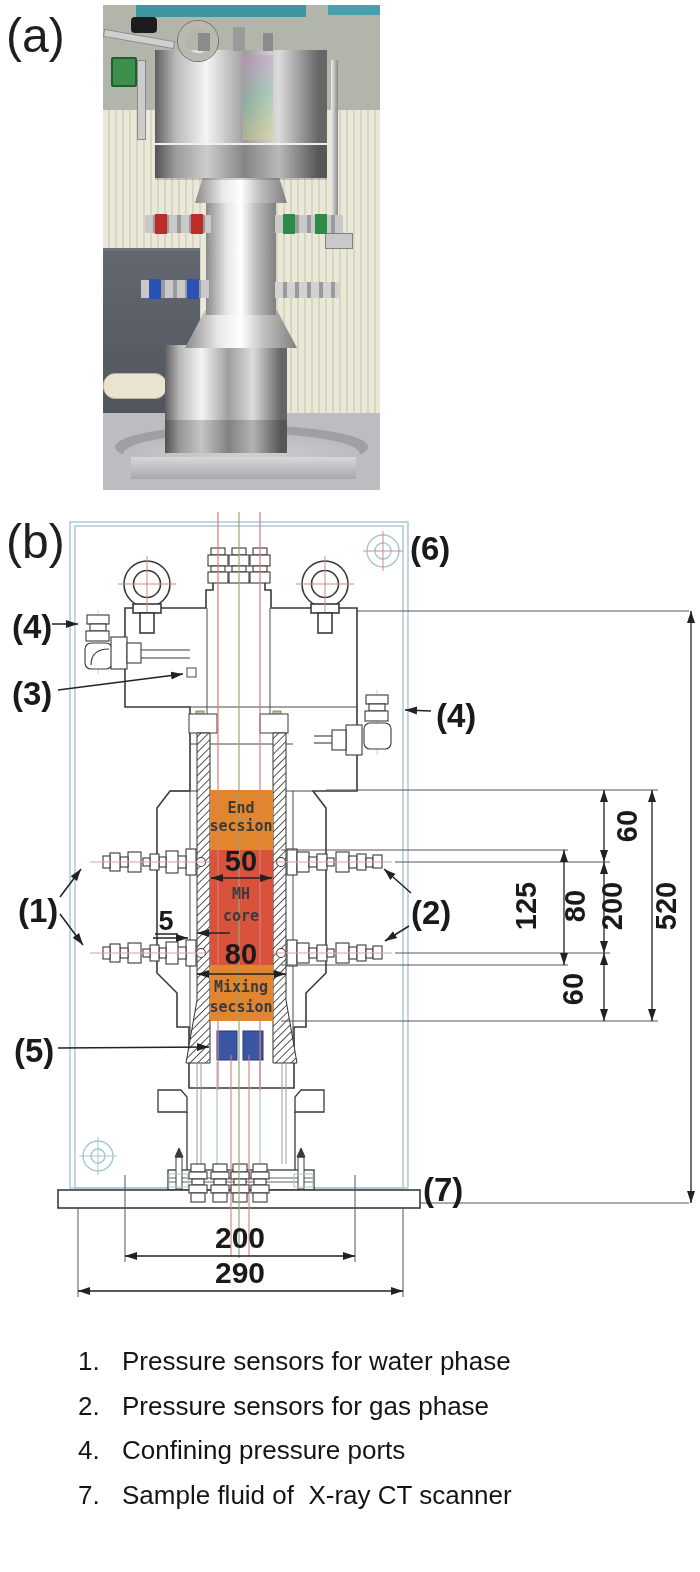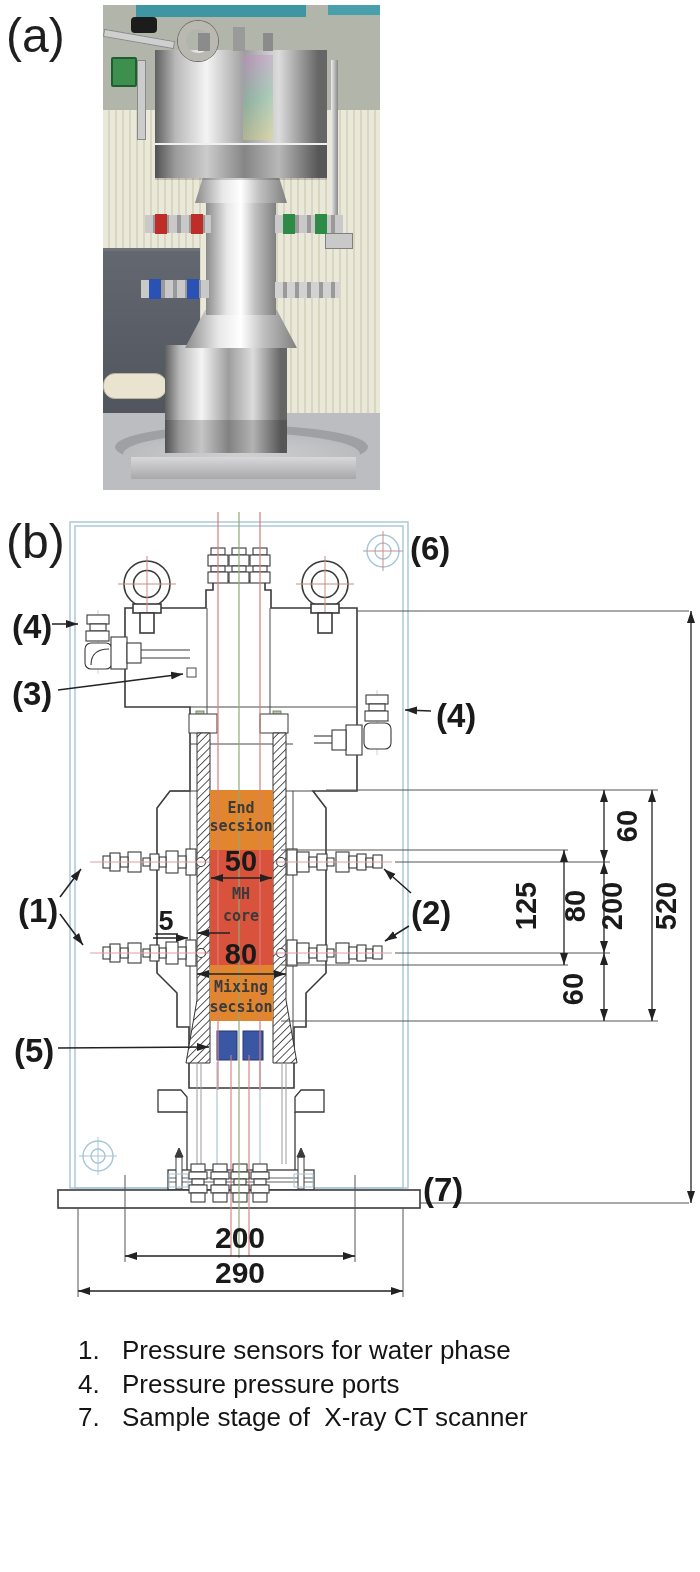--- a/index.html
+++ b/index.html
@@ -9,21 +9,21 @@
   .panel-label.a{left:6px;top:8px;}
   .panel-label.b{left:6px;top:514px;}
   .photo{position:absolute;left:103px;top:5px;width:277px;height:485px;overflow:hidden;background:#b4b7ab;}
   .photo div{position:absolute;}
   .steel-v{background:linear-gradient(90deg,#5f5f5f,#b9b9b9 12%,#f4f4f4 30%,#9e9e9e 52%,#dcdcdc 72%,#666 95%);}
   .steel-b{background:linear-gradient(90deg,#8a8a8a,#e8e8e8 30%,#ffffff 50%,#c0c0c0 70%,#808080);}
   .drawing{position:absolute;left:0;top:505px;width:700px;height:800px;}
   .drawing text{font-family:"Liberation Sans",sans-serif;font-weight:600;fill:#1a1a1a;}
   .drawing text.core{font-family:"DejaVu Sans Mono",monospace;font-weight:700;fill:#3b3b3b;}
   .legend{position:absolute;left:78px;top:1334px;width:600px;font-size:26px;line-height:33.7px;color:#141414;}
-  .legend-row{white-space:pre;}
+  .legend-row{white-space:pre;margin-top:11px;}
   .legend-num{display:inline-block;width:44px;}
 </style>
 </head>
 <body>
 
 <div class="page">
 
   <div class="panel-label a">(a)</div>
 
   <div class="photo">
@@ -394,17 +394,18 @@
     <text class="core" x="241" y="813" font-size="15" text-anchor="middle">End</text>
     <text class="core" x="241" y="831" font-size="15" text-anchor="middle">secsion</text>
     <text class="core" x="241" y="899" font-size="15" text-anchor="middle">MH</text>
     <text class="core" x="241" y="921" font-size="15" text-anchor="middle">core</text>
     <text class="core" x="241" y="992" font-size="15" text-anchor="middle">Mixing</text>
     <text class="core" x="241" y="1012" font-size="15" text-anchor="middle">secsion</text>
   </svg>
 
   <div class="legend">
     <div class="legend-row"><span class="legend-num">1.</span><span class="legend-text">Pressure sensors for water phase</span></div>
-    <div class="legend-row"><span class="legend-num">4.</span><span class="legend-text">Pressure pressure ports</span></div>
-    <div class="legend-row"><span class="legend-num">7.</span><span class="legend-text">Sample stage of  X-ray CT scanner</span></div>
+    <div class="legend-row"><span class="legend-num">2.</span><span class="legend-text">Pressure sensors for gas phase</span></div>
+    <div class="legend-row"><span class="legend-num">4.</span><span class="legend-text">Confining pressure ports</span></div>
+    <div class="legend-row"><span class="legend-num">7.</span><span class="legend-text">Sample fluid of  X-ray CT scanner</span></div>
   </div>
 
 </div>
 
 </body></html>

